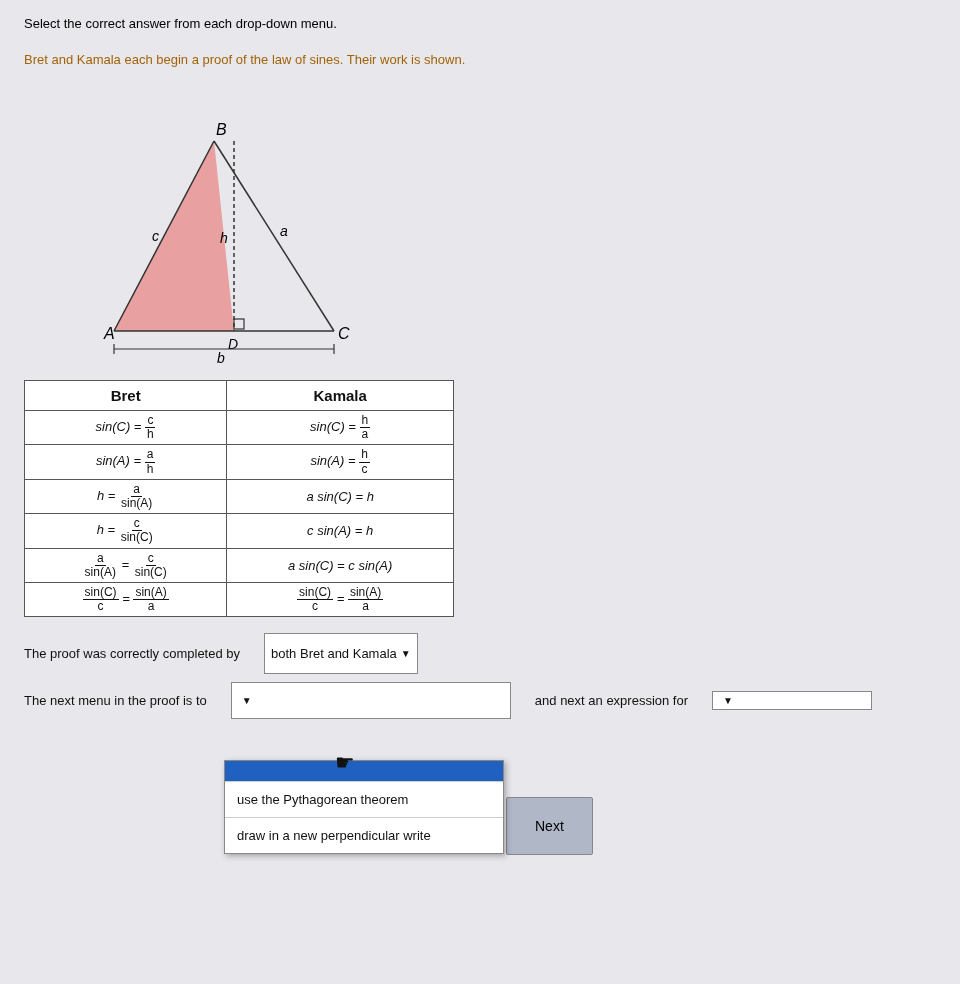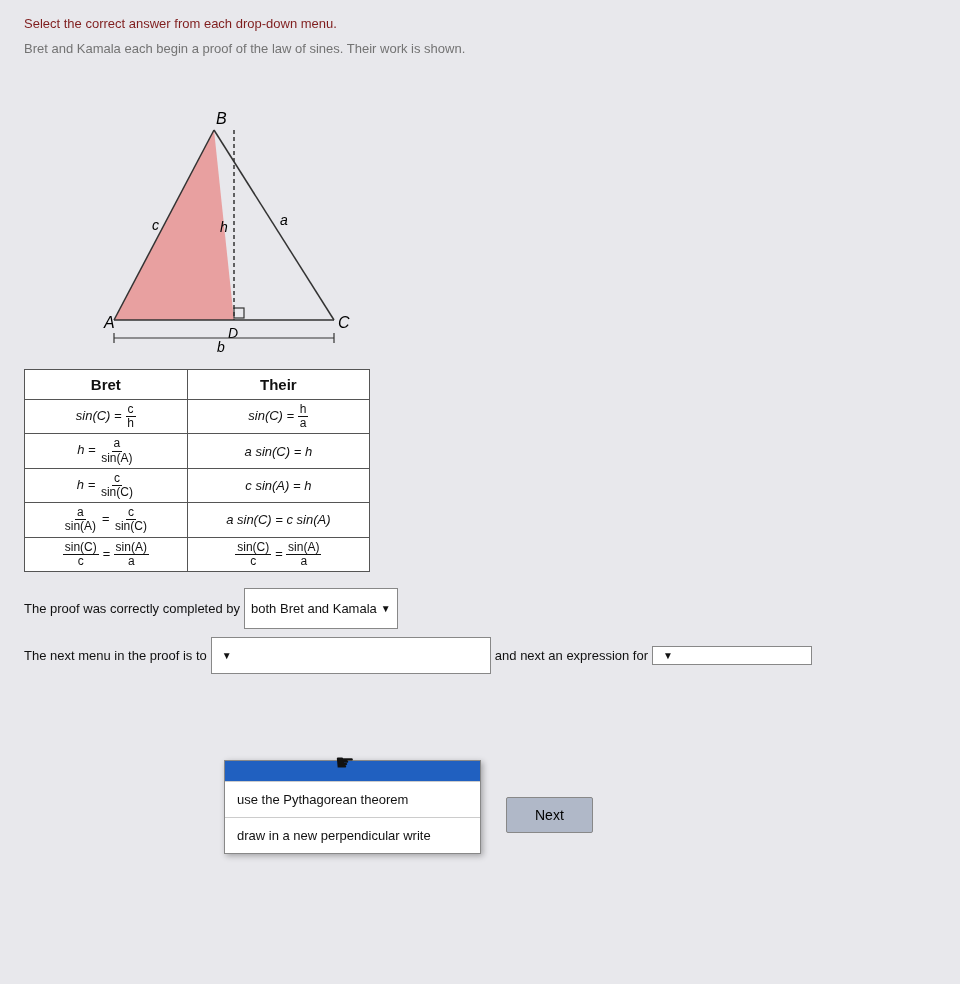--- a/index.html
+++ b/index.html
@@ -14,36 +14,36 @@
     }
     .page-container {
       background: #e8e8ec;
       width: 960px;
       min-height: 984px;
       padding: 16px 24px;
       position: relative;
     }
     .instruction {
       font-size: 13px;
-      color: #7f1d1d;
-      margin-bottom: 10px;
+      color: #000000;
+      margin-bottom: 21px;
     }
     .problem-statement {
       font-size: 13px;
-      color: #737373;
+      color: #a16207;
       margin-bottom: 14px;
     }
     
     .triangle-area {
       margin-bottom: 6px;
     }
     
     .proof-table {
       border-collapse: collapse;
-      width: 346px;
+      width: 430px;
       margin-bottom: 16px;
       background: white;
     }
     .proof-table th {
       border: 1px solid #555;
       padding: 6px 20px;
       font-size: 15px;
       font-weight: bold;
       text-align: center;
       background: white;
@@ -75,21 +75,21 @@
     .frac .den {
       padding: 0 2px;
     }
     
     .completion-area {
       margin-bottom: 10px;
     }
     .completion-line {
       display: flex;
       align-items: center;
-      gap: 4px;
+      gap: 24px;
       margin-bottom: 8px;
       font-size: 13px;
       flex-wrap: wrap;
       text-align: center;
     }
     .dropdown-select {
       border: 1px solid #888;
       background: white;
       padding: 12px 6px;
       font-size: 13px;
@@ -99,21 +99,21 @@
       gap: 4px;
     }
     .dropdown-arrow {
       font-size: 10px;
     }
     
     .dropdown-open {
       position: absolute;
       left: 224px;
       top: 760px;
-      width: 257px;
+      width: 280px;
       background: white;
       border: 1px solid #888;
       z-index: 100;
       box-shadow: 2px 2px 6px rgba(0,0,0,0.3);
     }
     .dropdown-option {
       padding: 10px 12px;
       font-size: 13px;
       cursor: pointer;
       border-bottom: 1px solid #ccc;
@@ -122,21 +122,21 @@
       border-bottom: none;
     }
     .dropdown-option.highlighted {
       background: #2060c0;
       color: white;
     }
     
     .next-btn {
       background: #b0b8c8;
       border: 1px solid #888;
-      padding: 9px 28px;
+      padding: 20px 28px;
       font-size: 14px;
       cursor: pointer;
       border-radius: 2px;
       position: absolute;
       left: 506px;
       top: 797px;
     }
     
     .expression-input {
       border: 1px solid #888;
@@ -195,37 +195,53 @@
       <line x1="90" y1="263" x2="90" y2="273" stroke="#333" stroke-width="1.2"></line>
       <line x1="310" y1="263" x2="310" y2="273" stroke="#333" stroke-width="1.2"></line>
       <text x="193" y="282" font-size="14" font-style="italic">b</text>
     </svg>
   </div>
 
   <table class="proof-table">
     <thead>
       <tr>
         <th>Bret</th>
-        <th>Their</th>
+        <th>Kamala</th>
       </tr>
     </thead>
     <tbody>
       <tr>
         <td>
           <span class="math">sin(C) = </span>
           <span class="frac">
               <span class="num">c</span>
               <span class="den">h</span>
             </span>
         </td>
         <td>
           <span class="math">sin(C) = </span>
           <span class="frac">
               <span class="num">h</span>
               <span class="den">a</span>
+            </span>
+        </td>
+      </tr>
+      <tr>
+        <td>
+          <span class="math">sin(A) = </span>
+          <span class="frac">
+              <span class="num">a</span>
+              <span class="den">h</span>
+            </span>
+        </td>
+        <td>
+          <span class="math">sin(A) = </span>
+          <span class="frac">
+              <span class="num">h</span>
+              <span class="den">c</span>
             </span>
         </td>
       </tr>
       <tr>
         <td>
           <span class="math">h = </span>
           <span class="frac">
               <span class="num">a</span>
               <span class="den">sin(A)</span>
             </span>

